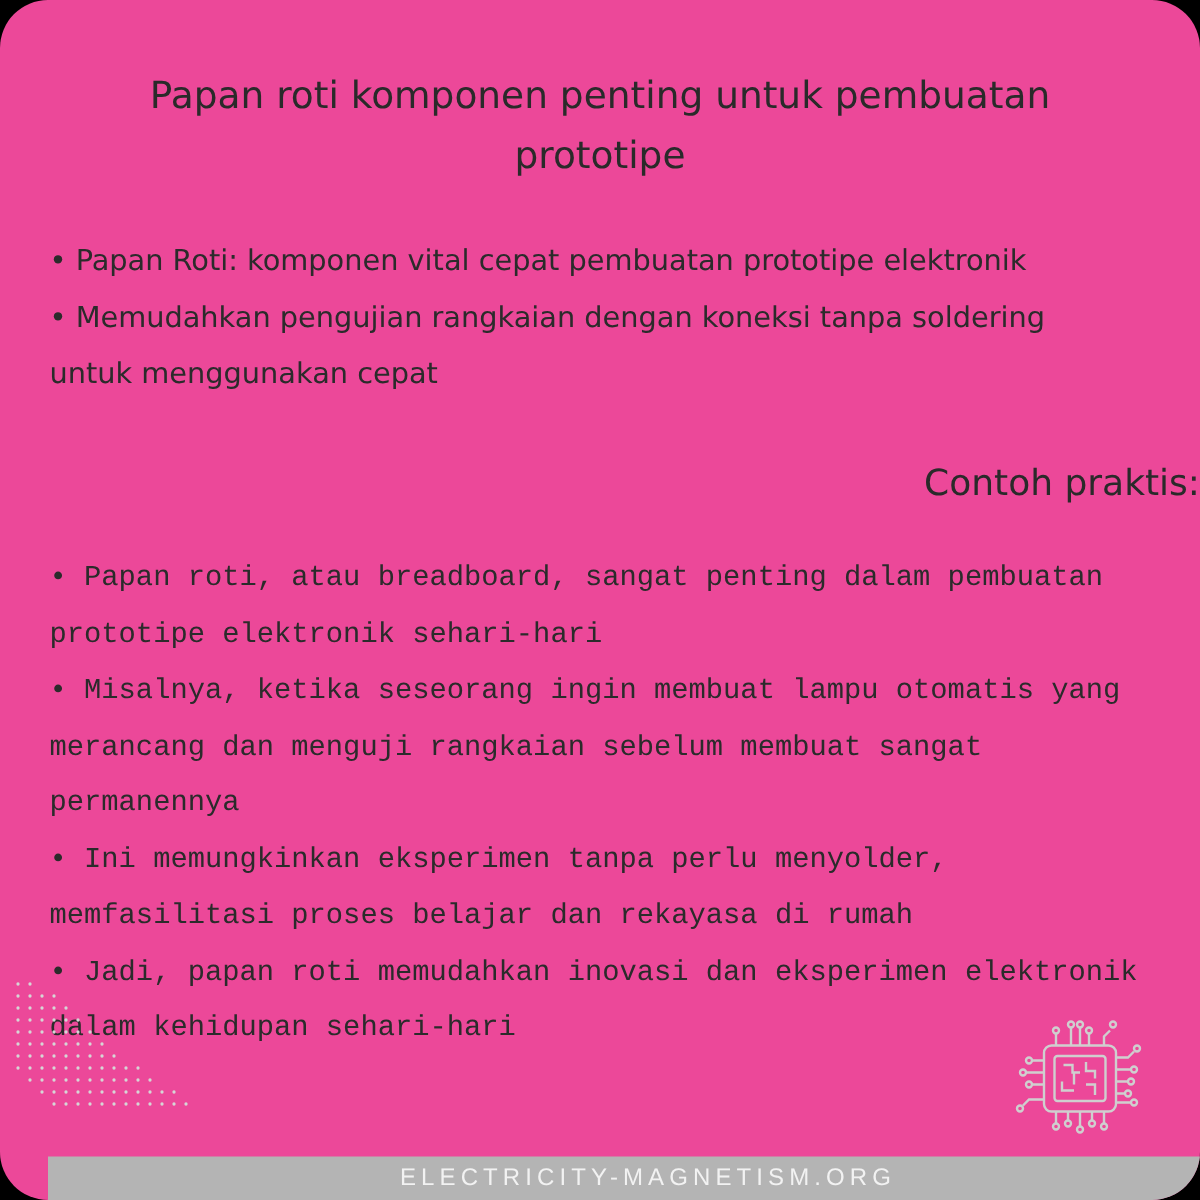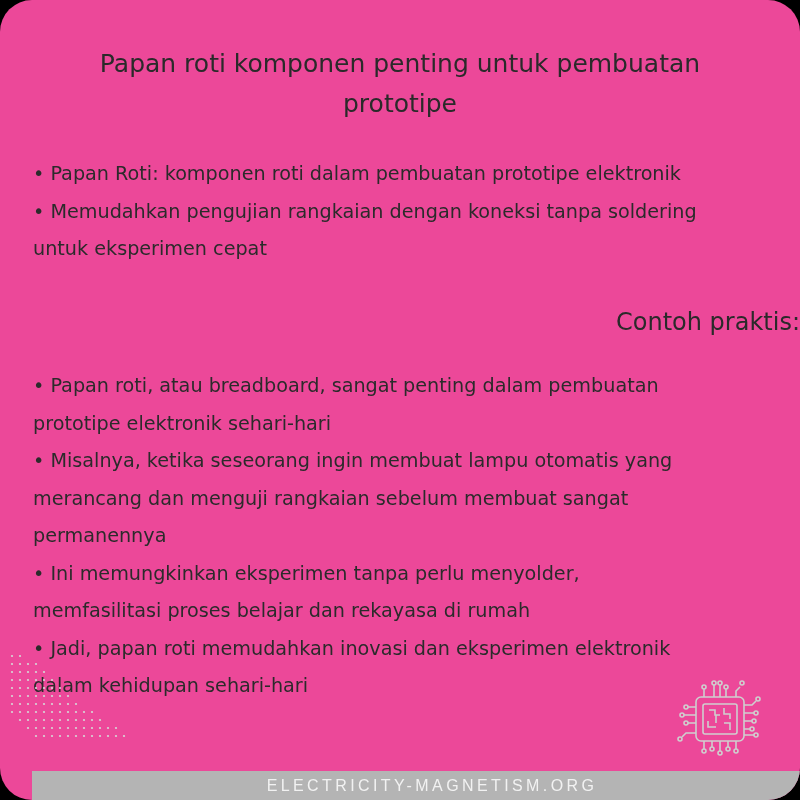--- a/index.html
+++ b/index.html
@@ -47,21 +47,21 @@
     .subtitle {
       position: absolute;
       left: 0;
       width: 800px;
       top: 304px;
       text-align: right;
       font-size: 24px;
       line-height: 36px;
       color: #2a2a2a;
     }
-    .examples { top: 367px; }
+    .examples { top: 367px; font-family: Liberation Mono, monospace; }
     .footer {
       position: absolute;
       left: 0;
       top: 771px;
       width: 800px;
       height: 29px;
       background: #b4b4b4;
       color: #f2f2f2;
       text-align: center;
       font-size: 16px;
@@ -89,23 +89,23 @@
 <body>
 
 <div class="card">
 
   <div class="title">
     <span class="line">Papan roti komponen penting untuk pembuatan</span>
     <span class="line">prototipe</span>
   </div>
 
   <div class="para intro">
-    <span class="line">• Papan Roti: komponen roti dalam pembuatan prototipe elektronik</span>
+    <span class="line">• Papan Roti: komponen vital cepat pembuatan prototipe elektronik</span>
     <span class="line">• Memudahkan pengujian rangkaian dengan koneksi tanpa soldering</span>
-    <span class="line">untuk eksperimen cepat</span>
+    <span class="line">untuk menggunakan cepat</span>
   </div>
 
   <div class="subtitle">Contoh praktis:</div>
 
   <div class="para examples">
     <span class="line">• Papan roti, atau breadboard, sangat penting dalam pembuatan</span>
     <span class="line">prototipe elektronik sehari-hari</span>
     <span class="line">• Misalnya, ketika seseorang ingin membuat lampu otomatis yang</span>
     <span class="line">merancang dan menguji rangkaian sebelum membuat sangat</span>
     <span class="line">permanennya</span>

